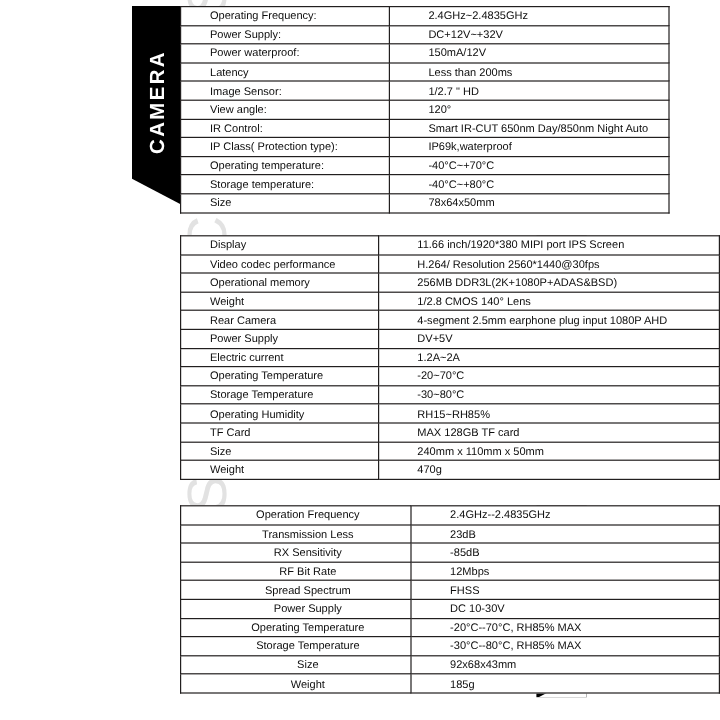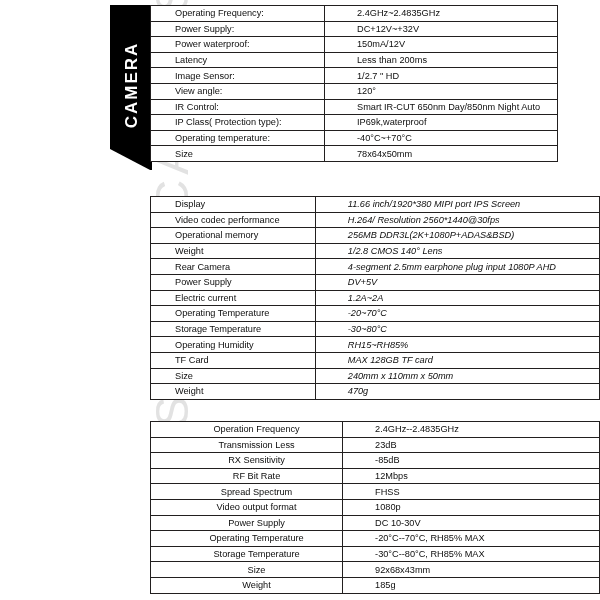--- a/index.html
+++ b/index.html
@@ -59,21 +59,21 @@
     white-space: nowrap;
     overflow: hidden;
   }
   table.spec td.k { width: 148px; padding-left: 24px; }
   table.spec td.v { width: 192px; padding-left: 32px; }
 
   table.cam td.k { width: 145px; }
   table.cam td.v { width: 196px; }
 
   table.mon td.k { width: 138px; }
-  table.mon td.v { width: 250px; font-style: italic; }
+  table.mon td.v { width: 250px; }
 
   table.rec td.k { width: 165px; text-align: center; }
   table.rec td.v { width: 223px; }
 
   
   .tab {
     position: absolute;
     background: #000000;
     color: #ffffff;
     overflow: hidden;
@@ -209,20 +209,24 @@
           </tr>
         <tr>
             <td class="k">IP Class( Protection type):</td>
             <td class="v">IP69k,waterproof</td>
           </tr>
         <tr>
             <td class="k">Operating temperature:</td>
             <td class="v">-40°C~+70°C</td>
           </tr>
         <tr>
+            <td class="k">Storage temperature:</td>
+            <td class="v">-40°C~+80°C</td>
+          </tr>
+        <tr>
             <td class="k">Size</td>
             <td class="v">78x64x50mm</td>
           </tr>
       </tbody>
     </table>
   </div>
 
   <div class="tab tab-monitor">
     <span class="label">MONITOR</span>
   </div>
@@ -305,24 +309,20 @@
           </tr>
         <tr>
             <td class="k">RF Bit Rate</td>
             <td class="v">12Mbps</td>
           </tr>
         <tr>
             <td class="k">Spread Spectrum</td>
             <td class="v">FHSS</td>
           </tr>
         <tr>
-            <td class="k">Video output format</td>
-            <td class="v">1080p</td>
-          </tr>
-        <tr>
             <td class="k">Power Supply</td>
             <td class="v">DC 10-30V</td>
           </tr>
         <tr>
             <td class="k">Operating Temperature</td>
             <td class="v">-20°C--70°C, RH85% MAX</td>
           </tr>
         <tr>
             <td class="k">Storage  Temperature</td>
             <td class="v">-30°C--80°C, RH85% MAX</td>

